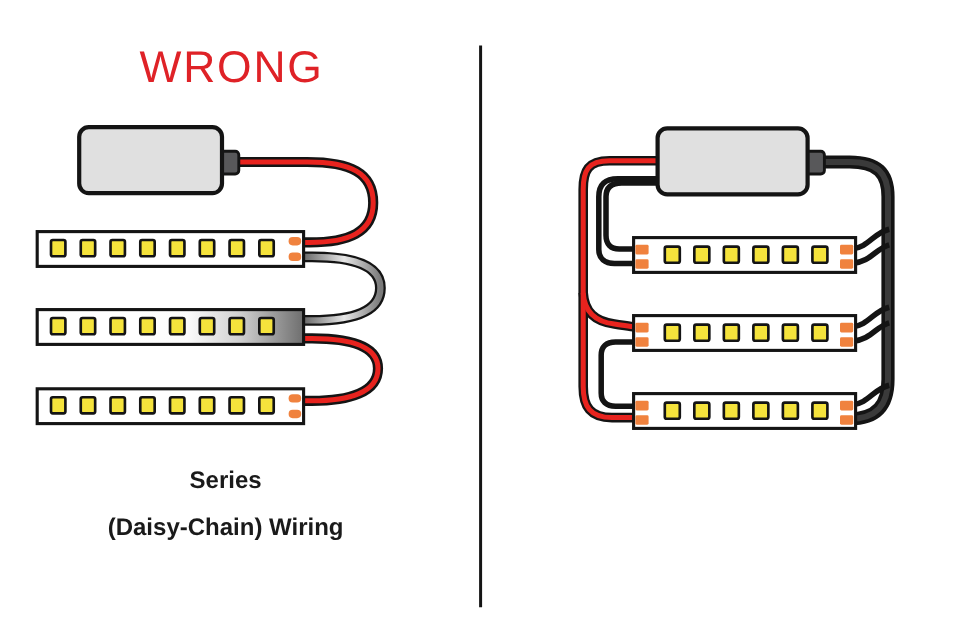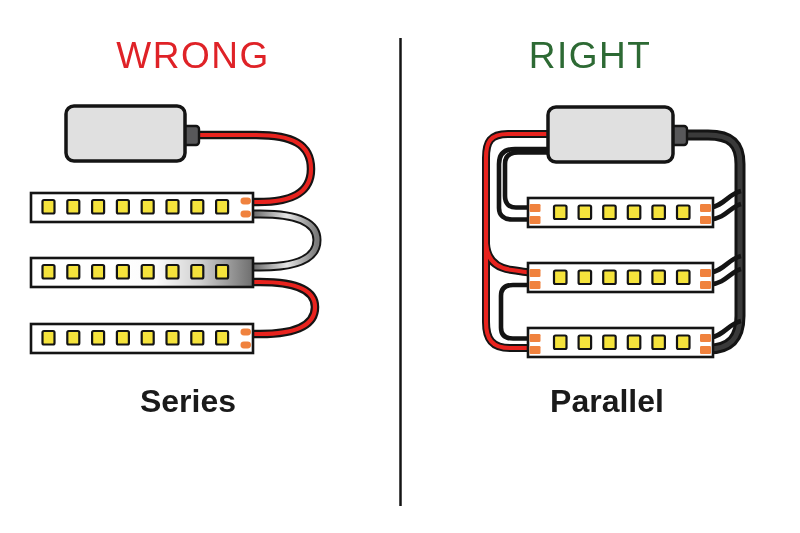--- a/index.html
+++ b/index.html
@@ -12,21 +12,21 @@
   svg{position:absolute;left:0;top:0;}
   .heading{
     position:absolute;text-align:center;
     font-size:37px;font-weight:400;letter-spacing:1.5px;
     line-height:1;
   }
   .heading.wrong{color:var(--heading_wrong);}
   .heading.right{color:var(--heading_right);}
   .caption{
     position:absolute;text-align:center;color:var(--caption_text);
-    font-size:32px;font-weight:700;line-height:39px;
+    font-size:20px;font-weight:700;line-height:39px;
   }
   
   .casing{fill:none;stroke:var(--outline);}
   .core-red{fill:none;stroke:var(--wire_red);}
   .core-dark{fill:none;stroke:var(--wire_dark);}
   .wire-thin{fill:none;stroke:var(--outline);stroke-width:4.6px;}
   .psu{fill:var(--psu_fill);stroke:var(--outline);stroke-width:3.5px;}
   .connector{fill:var(--psu_connector);stroke:var(--outline);stroke-width:2.4px;}
   .strip{stroke:var(--outline);stroke-width:2.6px;}
   .strip.plain{fill:var(--strip_fill);}
@@ -183,22 +183,21 @@
           </g>
         <rect class="pad" x="529.5" y="334" width="11" height="8" rx="1.2"></rect>
         <rect class="pad" x="529.5" y="346" width="11" height="8" rx="1.2"></rect>
         <rect class="pad" x="700" y="334" width="11" height="8" rx="1.2"></rect>
         <rect class="pad" x="700" y="346" width="11" height="8" rx="1.2"></rect>
       </g>
     </g>
   </svg>
 
   <div class="heading wrong" style="left:43px;top:37px;width:300px;">WRONG</div>
-  <div class="heading right" style="left:440px;top:37px;width:300px;">RIGHT</div>
 
   <div class="caption" style="left:28px;top:382px;width:320px;">
     <div>Series</div>
+    <div>(Daisy-Chain) Wiring</div>
   </div>
   <div class="caption" style="left:447px;top:382px;width:320px;">
-    <div>Parallel</div>
   </div>
 
 </div>
 
 </body></html>

